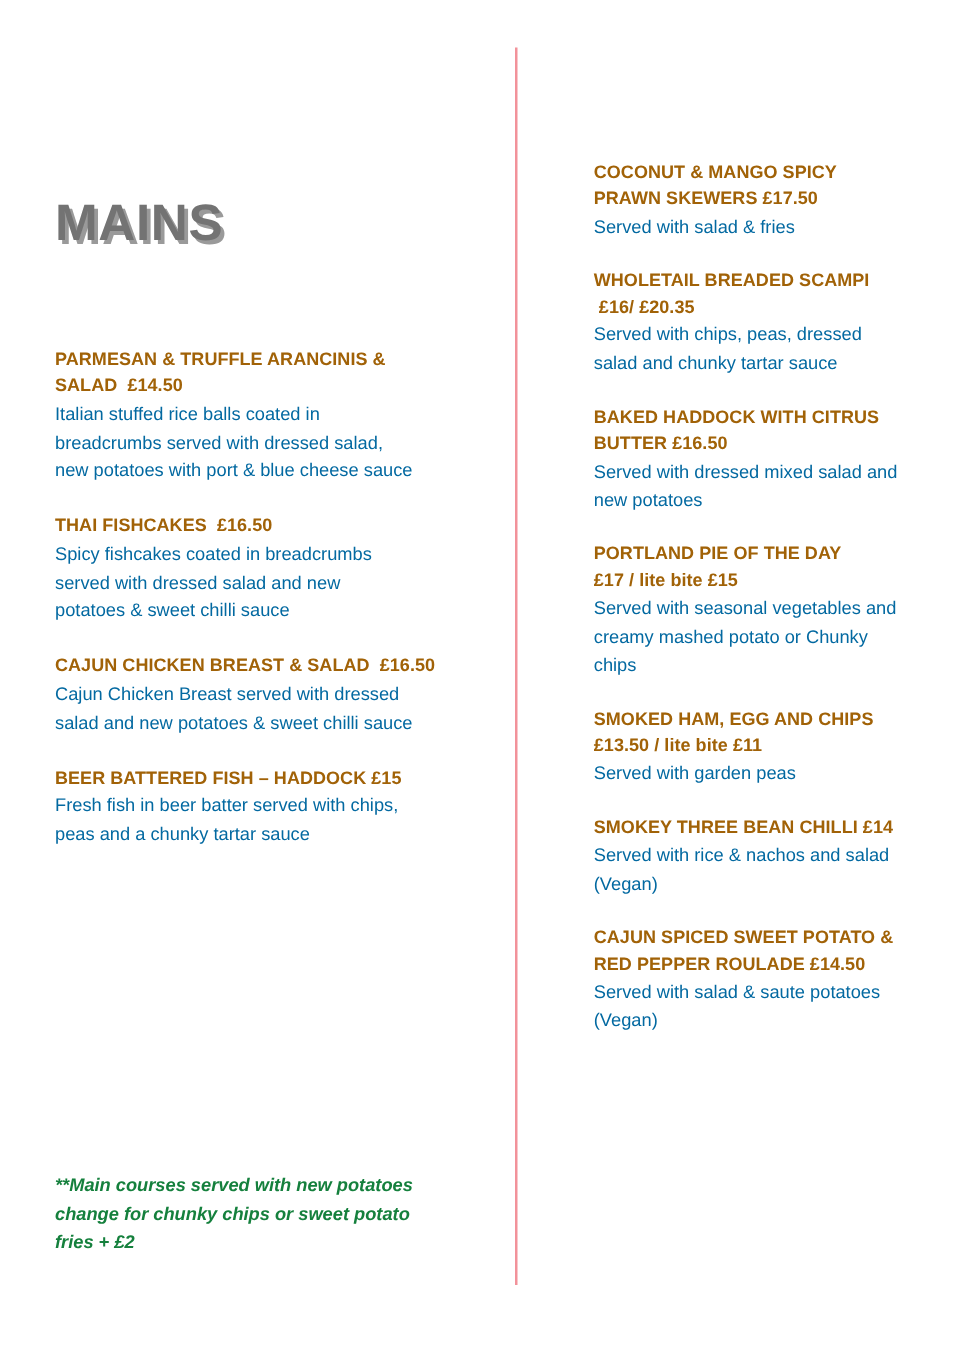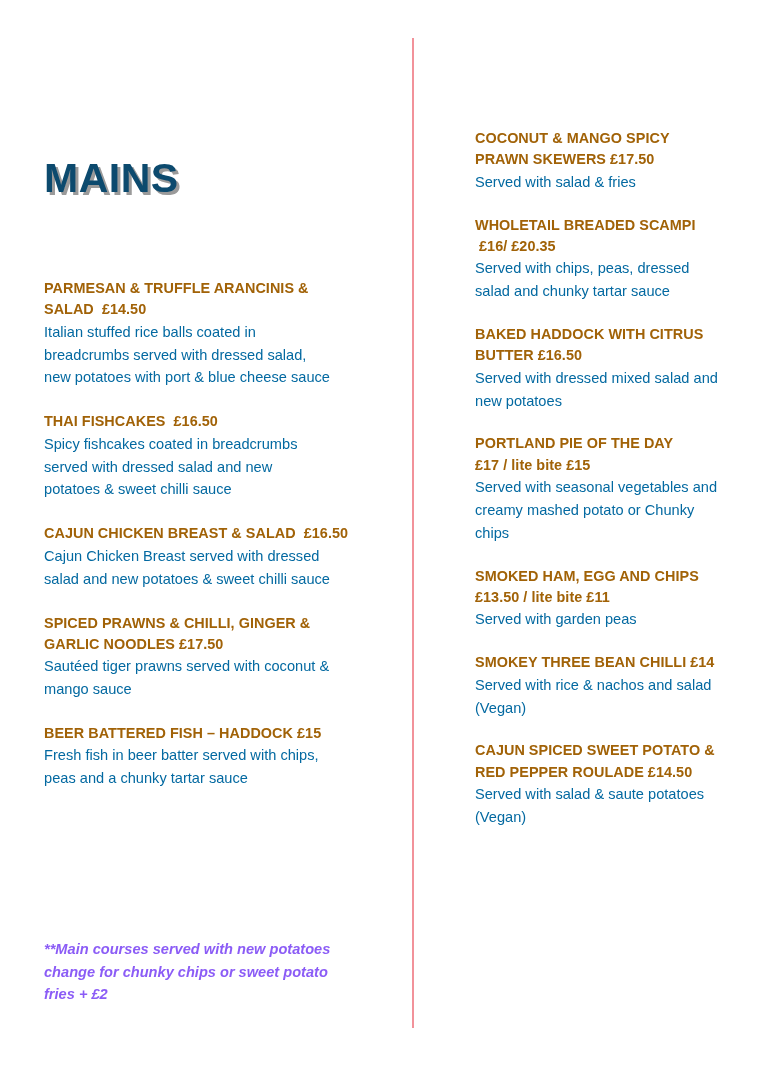--- a/index.html
+++ b/index.html
@@ -43,21 +43,21 @@
   .col-right { left:475px; width:290px; }
 
   
   .section-title {
     position:absolute;
     left:44px;
     top:158px;
     font-size:41px;
     font-weight:bold;
     letter-spacing:0.5px;
-    color:#0c4a6e;
+    color:#737373;
     text-shadow:3px 3px 0 #9a9a9a;
     line-height:1;
   }
 
   
   .items-left  { position:absolute; top:278px; left:0; width:345px; }
   .items-right { position:absolute; top:128px; left:0; width:290px; }
 
   .item { margin-bottom:22px; }
   .items-right .item { margin-bottom:21px; }
@@ -79,21 +79,21 @@
     letter-spacing:0.01px;
     white-space:pre-wrap;
   }
 
   
   .footnote {
     position:absolute;
     left:44px;
     top:938px;
     width:330px;
-    color:#8b5cf6;
+    color:#15803d;
     font-weight:bold;
     font-style:italic;
     font-size:14.6px;
     line-height:1.55;
     white-space:pre-wrap;
   }
 </style>
 </head>
 <body>
 
@@ -120,26 +120,20 @@
 served with dressed salad and new
 potatoes &amp; sweet chilli sauce</div>
       </div>
 
       <div class="item">
         <div class="item-name">CAJUN CHICKEN BREAST &amp; SALAD  £16.50</div>
         <div class="item-desc">Cajun Chicken Breast served with dressed
 salad and new potatoes &amp; sweet chilli sauce</div>
       </div>
 
-      <div class="item">
-        <div class="item-name">SPICED PRAWNS &amp; CHILLI, GINGER &amp;
-GARLIC NOODLES £17.50</div>
-        <div class="item-desc">Sautéed tiger prawns served with coconut &amp;
-mango sauce</div>
-      </div>
 
       <div class="item">
         <div class="item-name">BEER BATTERED FISH – HADDOCK £15</div>
         <div class="item-desc">Fresh fish in beer batter served with chips,
 peas and a chunky tartar sauce</div>
       </div>
 
     </div>
   </div>
 

